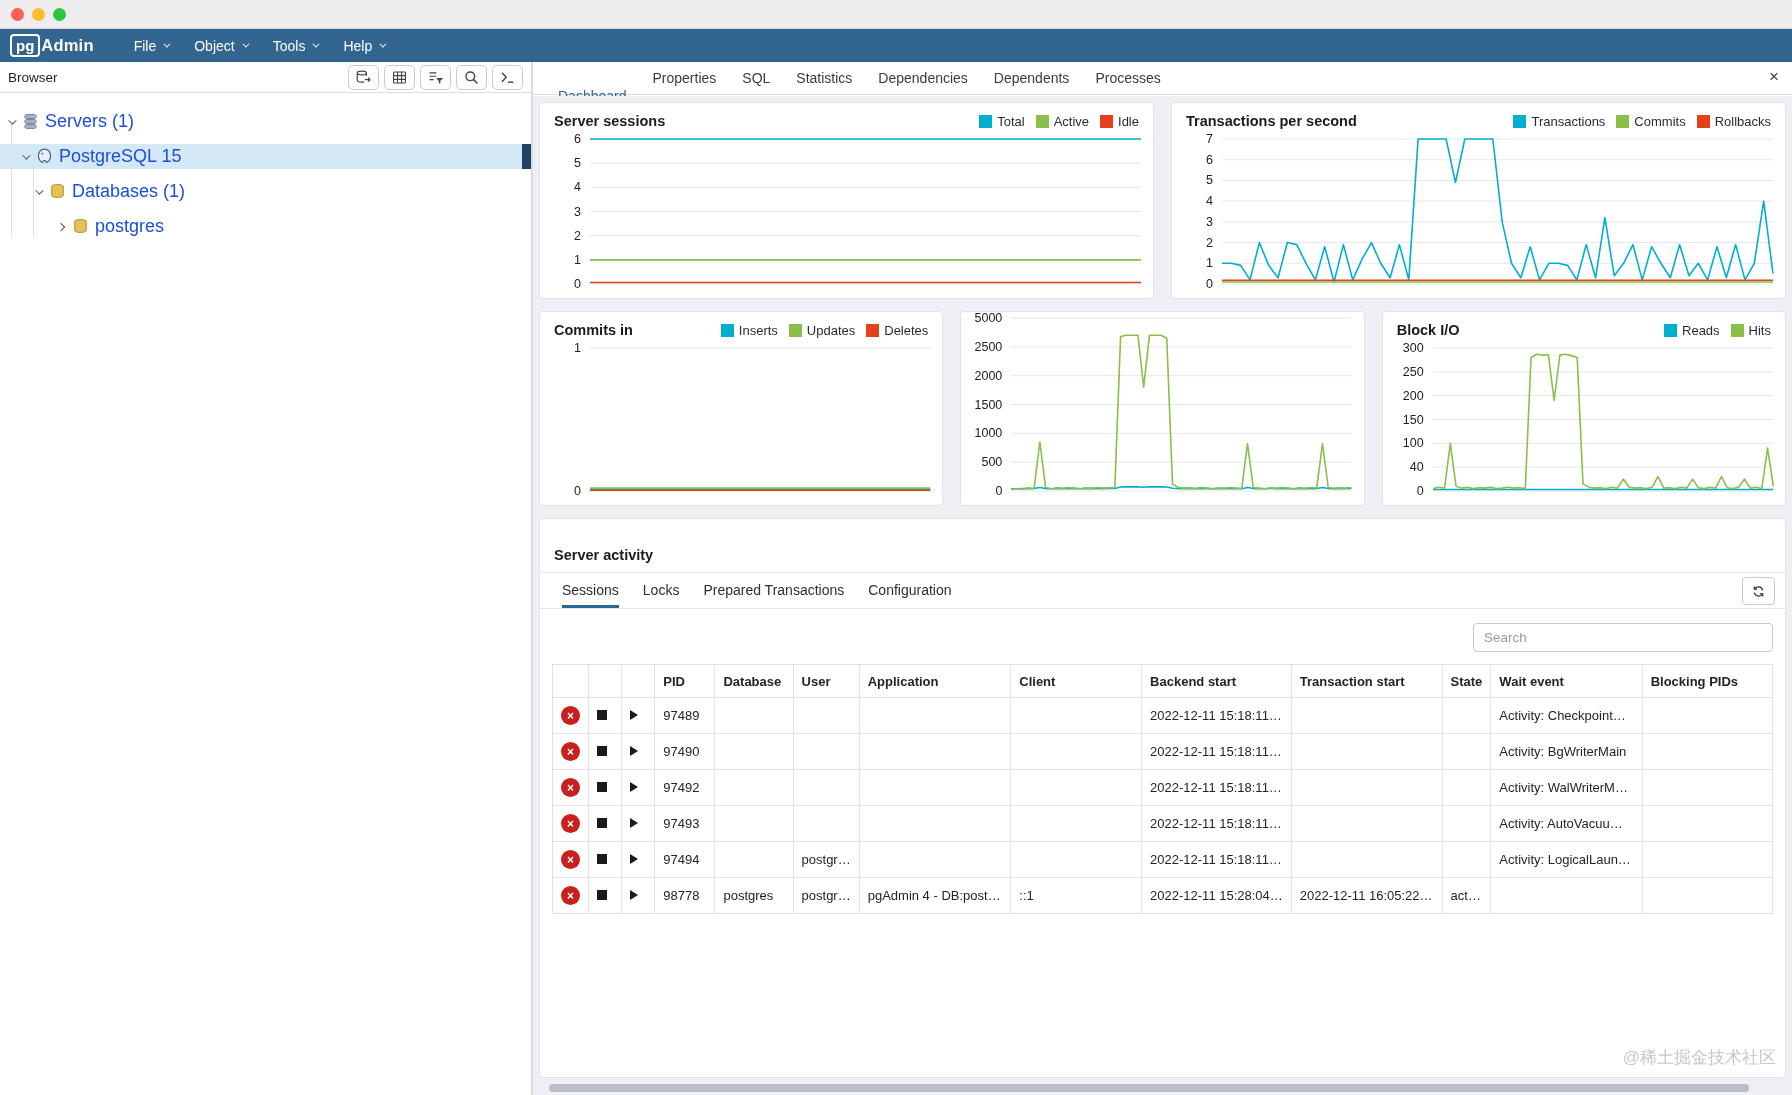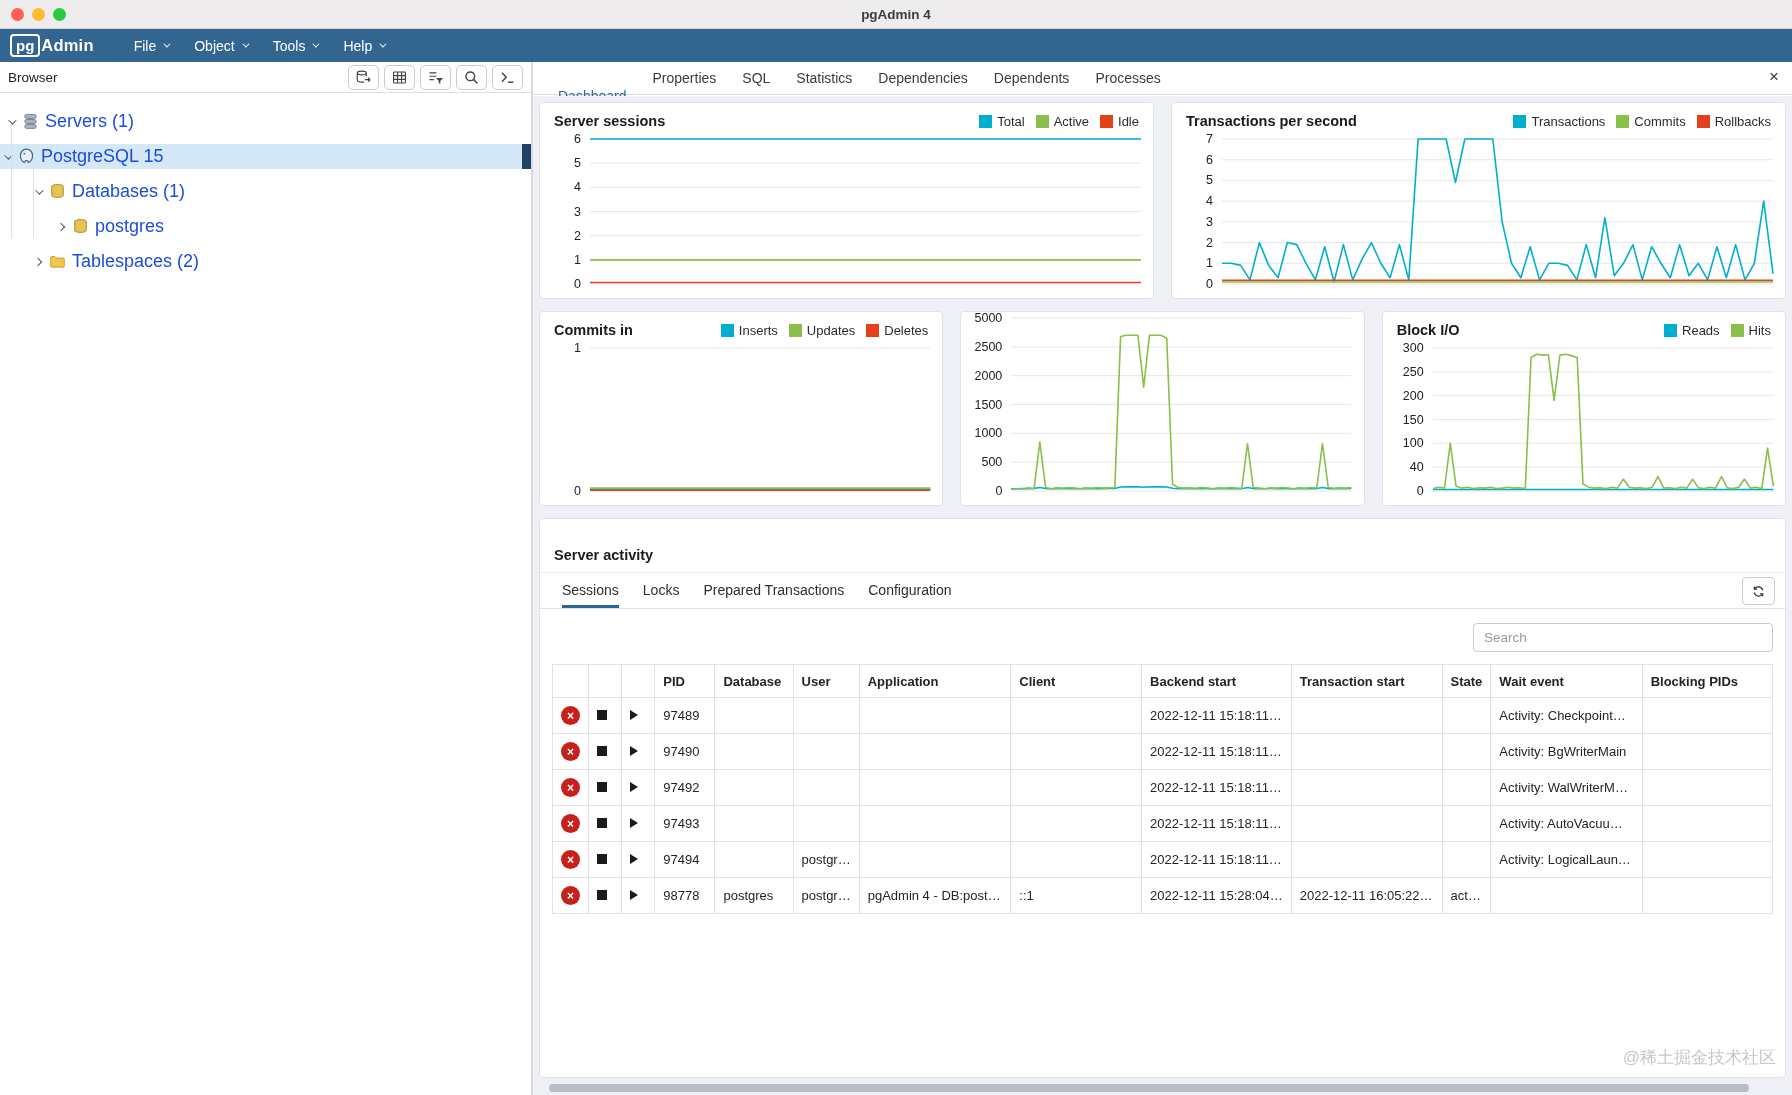--- a/index.html
+++ b/index.html
@@ -101,21 +101,20 @@
 </style>
 </head>
 <body>
 
 <div class="titlebar">
   <div class="lights">
     <span class="light" id="light-r" style="background: rgb(255, 95, 87);"></span>
     <span class="light" id="light-y" style="background: rgb(254, 188, 46);"></span>
     <span class="light" id="light-g" style="background: rgb(40, 200, 64);"></span>
   </div>
-  <div class="win-title">pgAdmin 4</div>
 </div>
 
 <div class="navbar">
   <div class="logo">
     <span class="logo-pg">pg</span>
       <span class="logo-admin">Admin</span>
   </div>
   <div class="menus" id="nav-menus">
       <div class="menu-item">
         <span>File</span>
@@ -200,21 +199,21 @@
         </span>
         <span class="tree-icon"><svg viewBox="0 0 16 16">
             <g fill="#aab3c6" stroke="#77819c" stroke-width=".9">
               <rect x="2.6" y="1.4" width="10.8" height="3.7" rx="1.8"></rect>
               <rect x="2.6" y="6.1" width="10.8" height="3.7" rx="1.8"></rect>
               <rect x="2.6" y="10.8" width="10.8" height="3.7" rx="1.8"></rect>
             </g>
           </svg></span>
         <span>Servers (1)</span>
       </div>
-      <div class="tree-row selected" style="">
+      <div class="tree-row selected" style="padding-left: 18px;">
         <span class="tree-chev">
           <span class="chev down"></span>
         </span>
         <span class="tree-icon"><svg viewBox="0 0 16 16">
             <path d="M8 1.1C4.6 1.1 2.3 3.7 2.3 7.2c0 2.8 1.5 5 3.3 6.2.5.4 1.2-.1 1.1-.7-.1-.5.2-.9.7-.9h1.2c.5 0 .8.4.7.9-.1.6.6 1.1 1.1.7 1.8-1.2 3.3-3.4 3.3-6.2 0-3.5-2.3-6.1-5.7-6.1z" fill="#e9eff6" stroke="#48648c" stroke-width="1.1"></path>
             <circle cx="6" cy="5.3" r=".85" fill="#48648c"></circle>
           </svg></span>
         <span>PostgreSQL 15</span>
         <span class="sel-accent"></span>
       </div>
@@ -236,29 +235,20 @@
           <span class="chev right"></span>
         </span>
         <span class="tree-icon"><svg viewBox="0 0 16 16">
             <g fill="#e6c254" stroke="#a8892b" stroke-width=".9">
               <ellipse cx="8" cy="3.3" rx="5.4" ry="1.9"></ellipse>
               <path d="M2.6 3.3v4.2c0 1.1 2.4 1.9 5.4 1.9s5.4-.8 5.4-1.9V3.3"></path>
               <path d="M2.6 7.5v4.2c0 1.1 2.4 1.9 5.4 1.9s5.4-.8 5.4-1.9V7.5"></path>
             </g>
           </svg></span>
         <span>postgres</span>
-      </div>
-      <div class="tree-row" style="padding-left: 31px;">
-        <span class="tree-chev">
-          <span class="chev right"></span>
-        </span>
-        <span class="tree-icon"><svg viewBox="0 0 16 16">
-            <path d="M1.6 4.4c0-.6.4-1 1-1h3.1l1.3 1.4h6.4c.6 0 1 .4 1 1v6.5c0 .6-.4 1-1 1H2.6c-.6 0-1-.4-1-1z" fill="#f4c64d" stroke="#c69a33" stroke-width=".9"></path>
-          </svg></span>
-        <span>Tablespaces (2)</span>
       </div>
       <div class="guide" style="left: 11px; top: 31px; height: 114px;"></div>
       <div class="guide" style="left: 33px; top: 56px; height: 88px;"></div>
     </div>
 </aside>
 <div class="splitter"></div>
 
 <main class="main">
   <div class="tabbar" id="main-tabbar">
       <div class="tab active">Dashboard</div>

